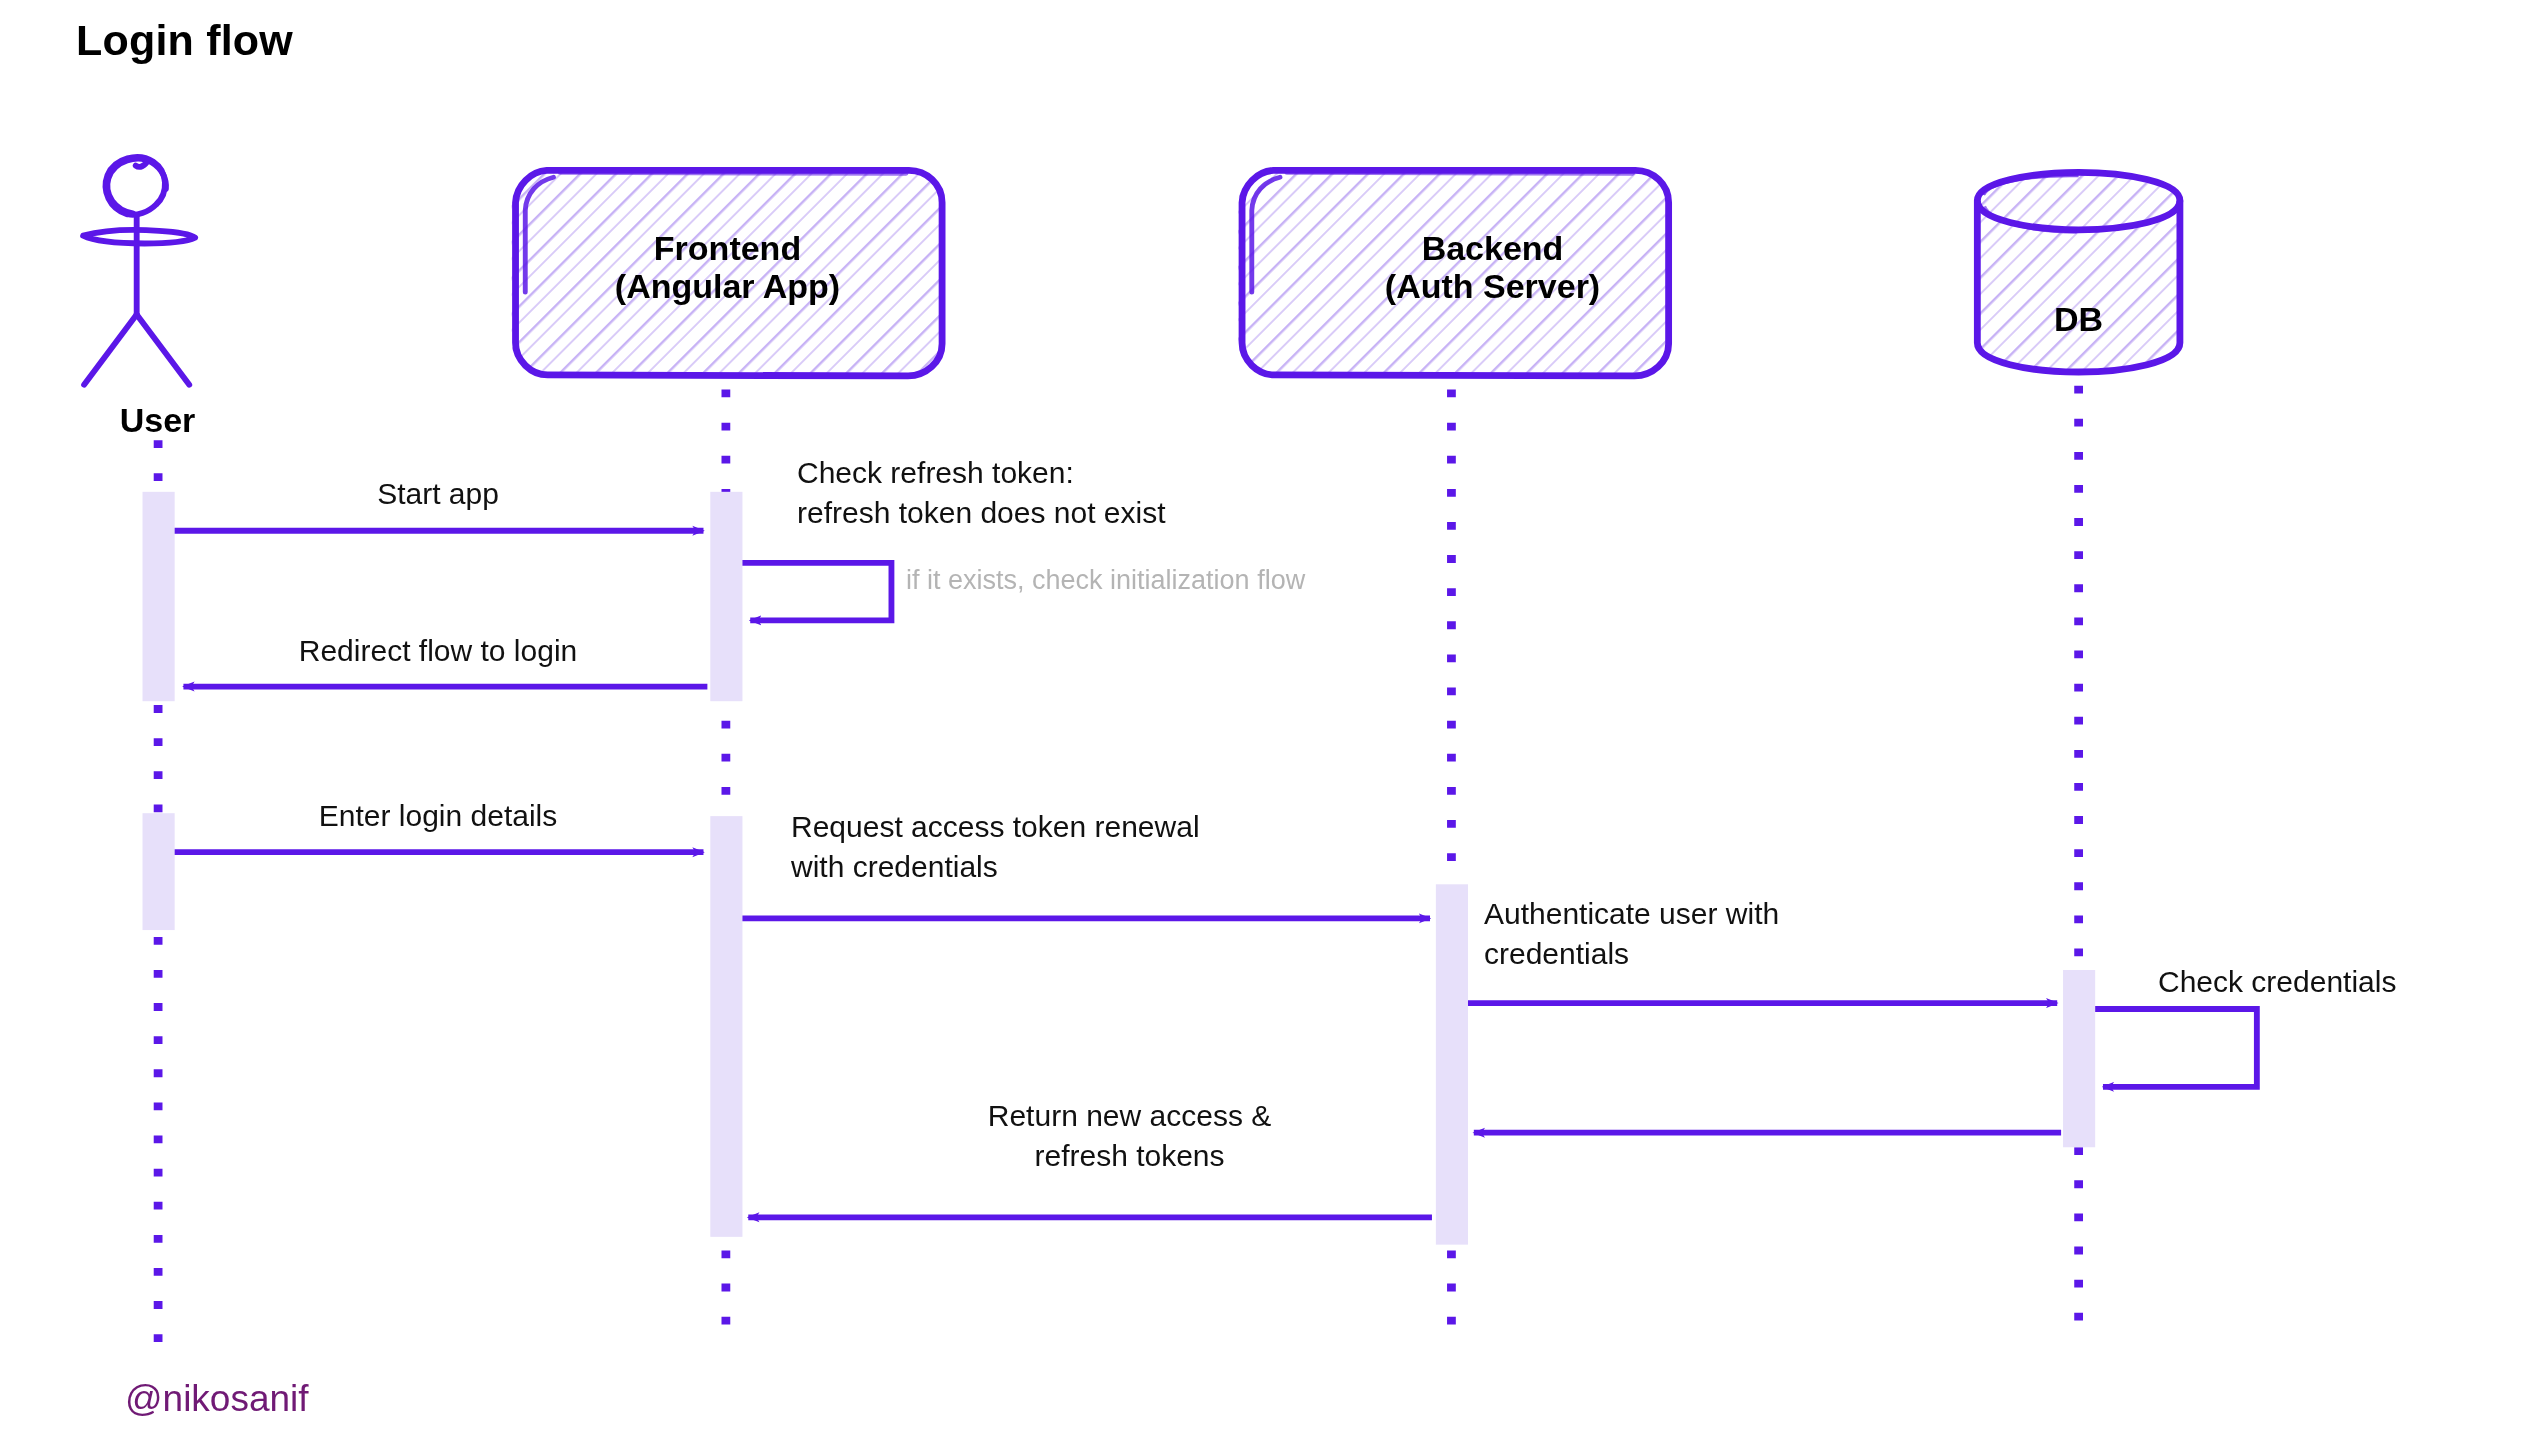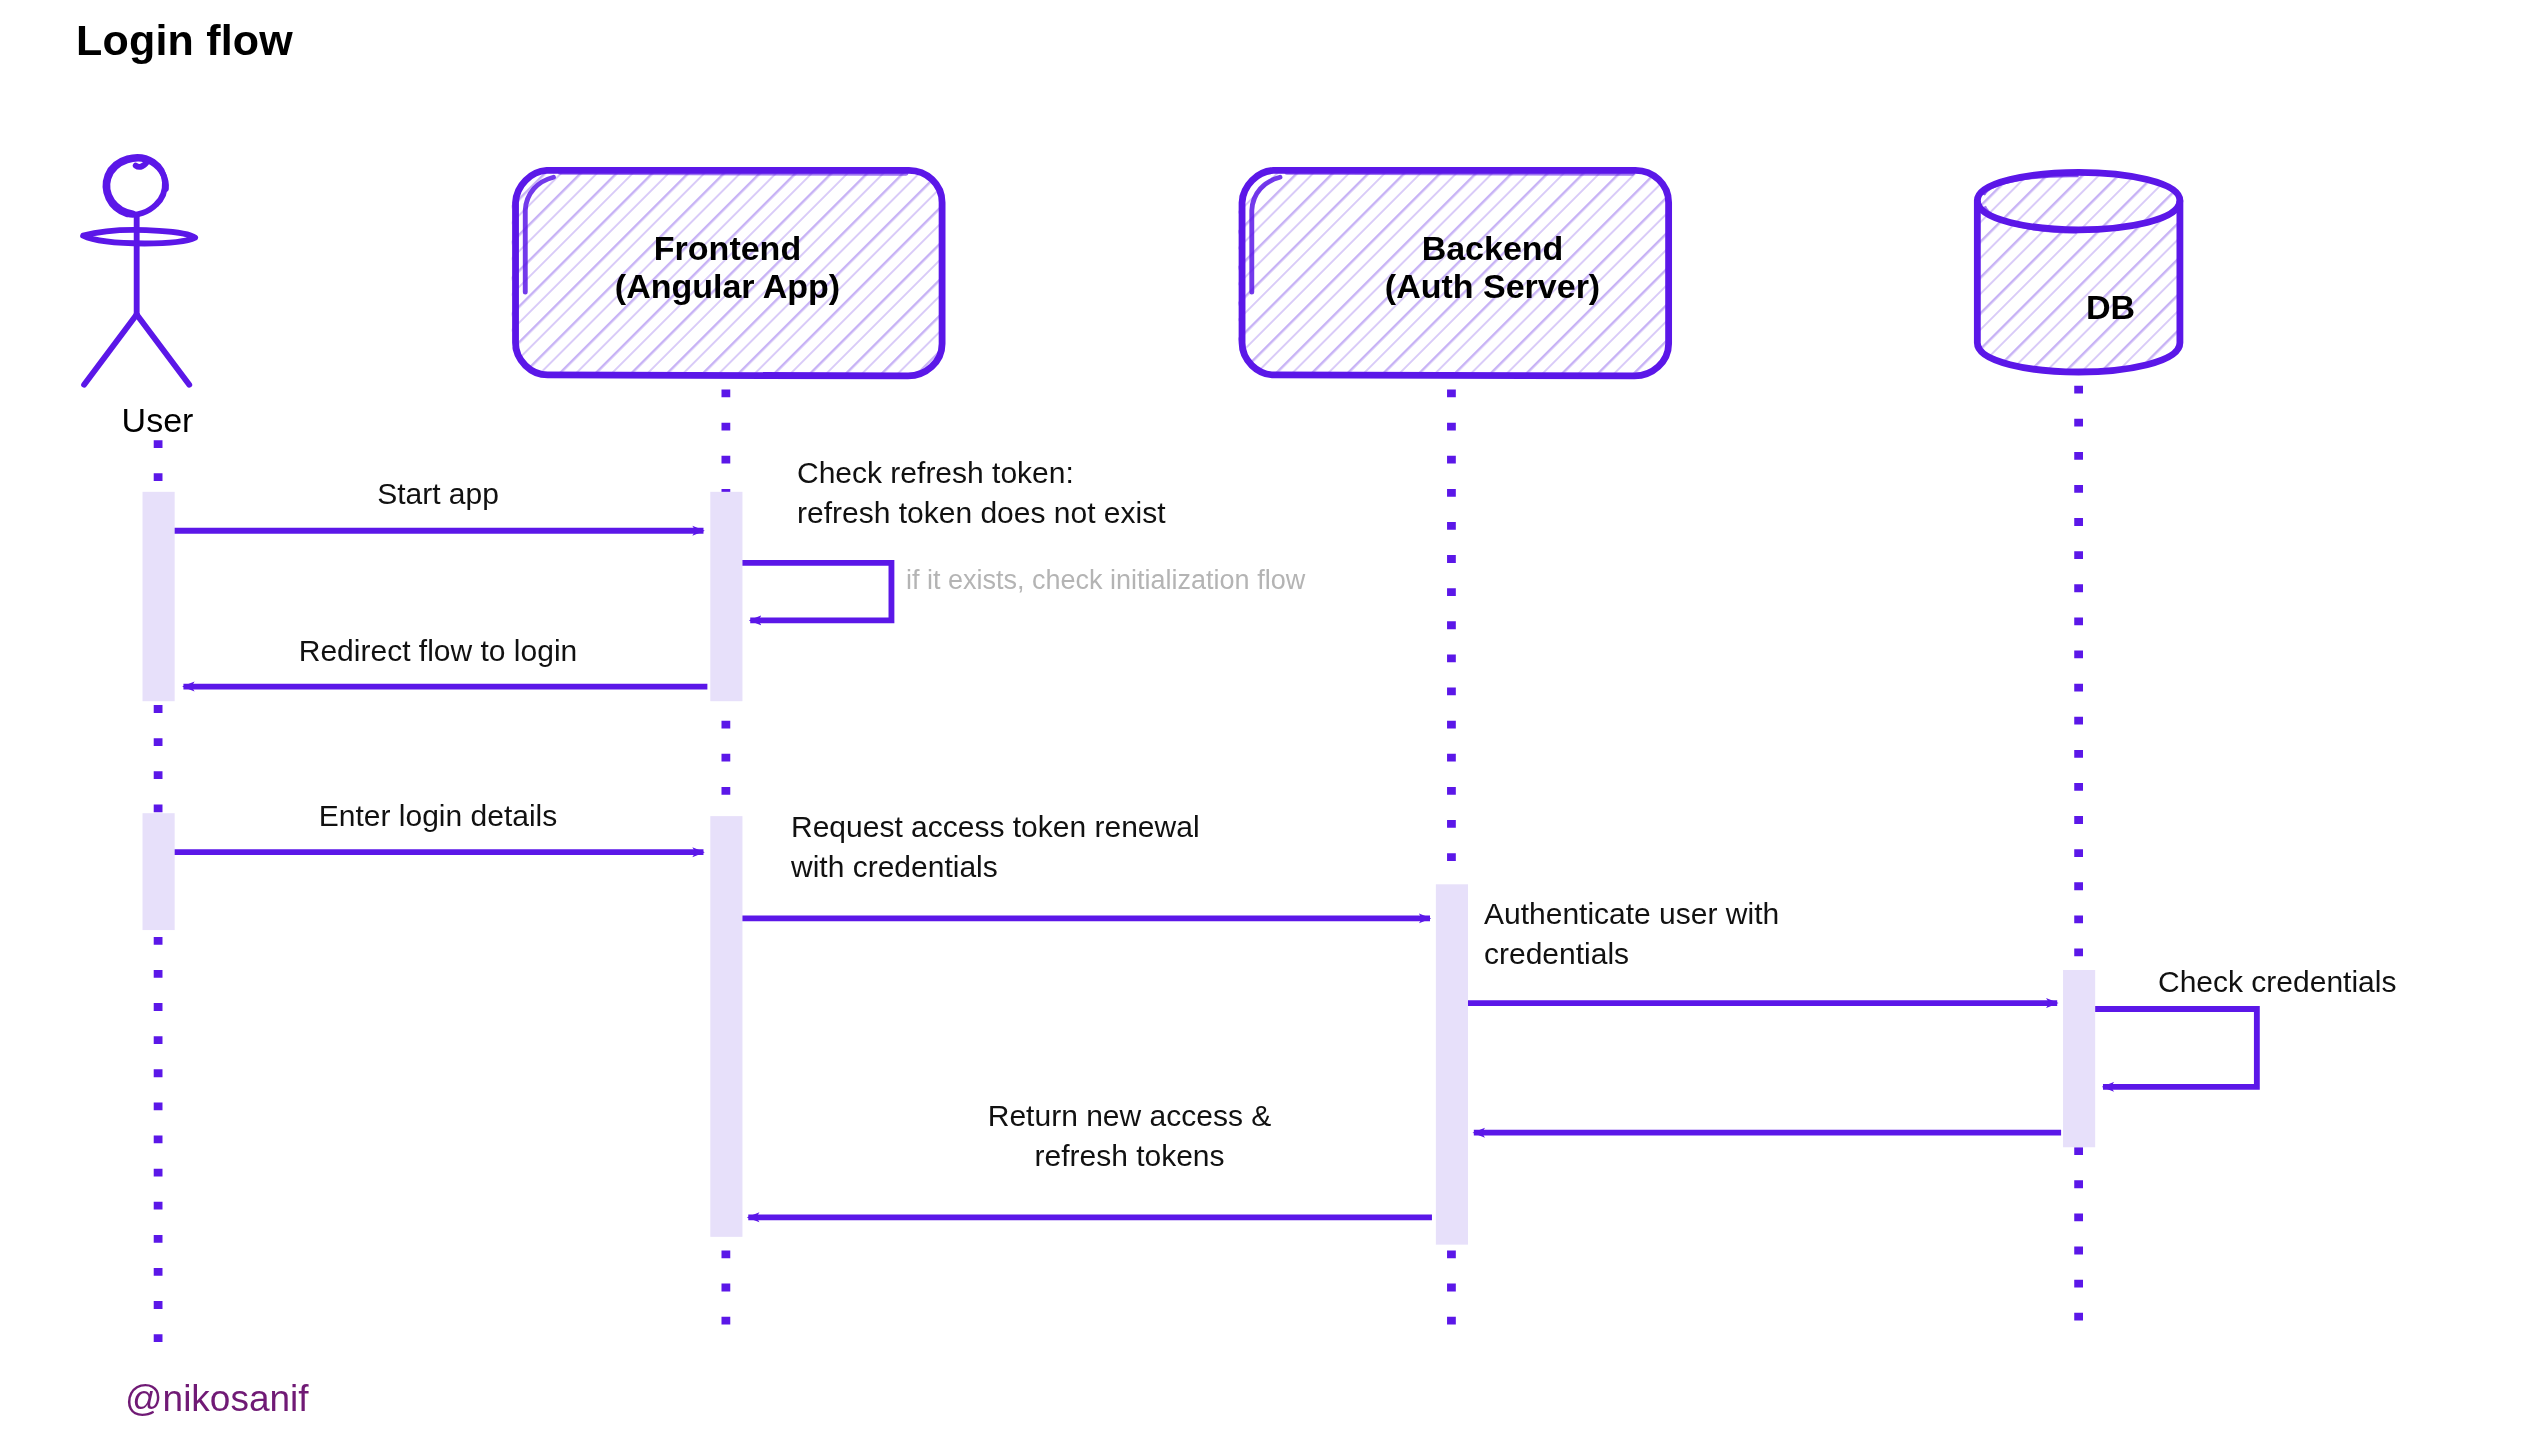--- a/index.html
+++ b/index.html
@@ -171,29 +171,29 @@
       <line x1="1507" y1="1030" x2="2112" y2="1030" marker-end="url(#ah)"></line>
 
       <path d="M2151,1036 L2317,1036 L2317,1116 L2159,1116" marker-end="url(#ah)"></path>
 
       <line x1="2116" y1="1163" x2="1513" y2="1163" marker-end="url(#ah)"></line>
 
       <line x1="1470" y1="1250" x2="768" y2="1250" marker-end="url(#ah)"></line>
     </g>
   </svg>
 
-  <div class="actor-name" style="left:60px; top:401px; width:195px;">User</div>
+  <div class="actor-name" style="left:60px; top:401px; width:195px;font-weight:bold;">User</div>
 
   <div class="pt-label box" style="left:511px; top:229px; width:433px;">Frontend
 (Angular App)</div>
 
   <div class="pt-label box" style="left:1276px; top:229px; width:433px;">Backend
 (Auth Server)</div>
 
-  <div class="pt-label db" style="left:1981px; top:288px; width:195px;margin-left:32px;">DB</div>
+  <div class="pt-label db" style="left:1981px; top:300px; width:195px;">DB</div>
 
   <div class="msg-label center" style="left:248px; top:474px; width:380px;">Start app</div>
 
   <div class="msg-label left" style="left:797px; top:453px; width:623px;">Check refresh token:
 refresh token does not exist</div>
 
   <div class="msg-label left muted" style="left:906px; top:563px; width:545px;">if it exists, check initialization flow</div>
 
   <div class="msg-label center" style="left:248px; top:631px; width:380px;">Redirect flow to login</div>
 

